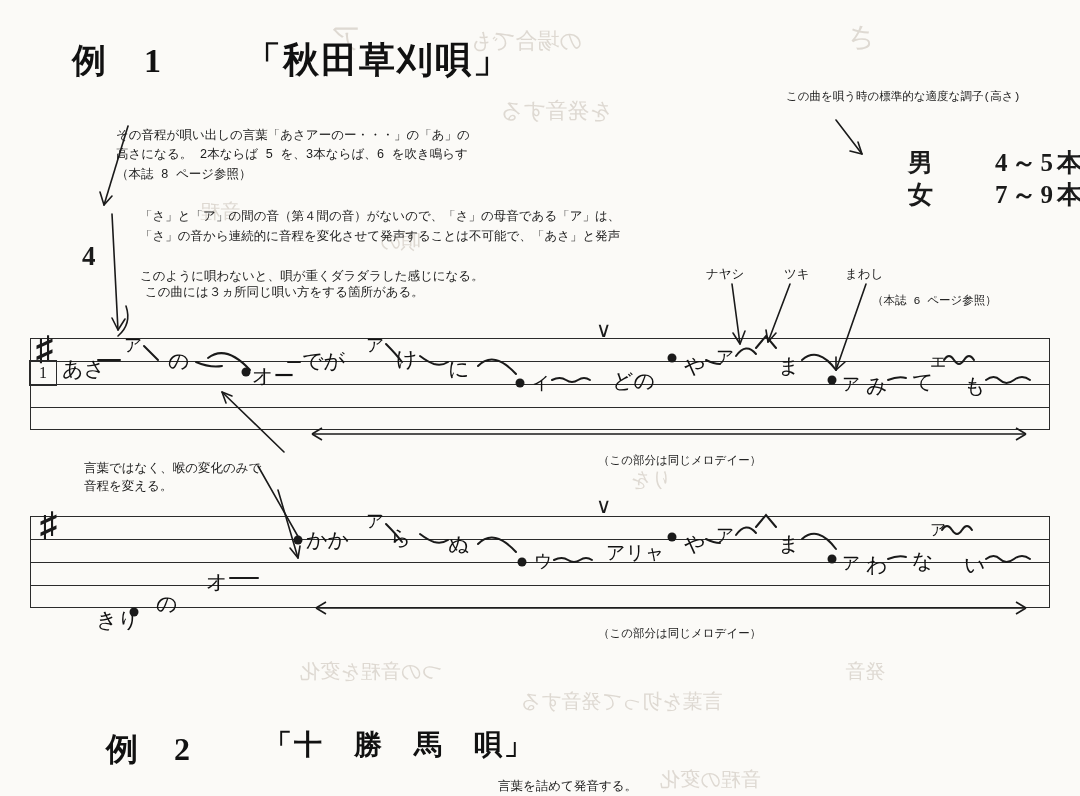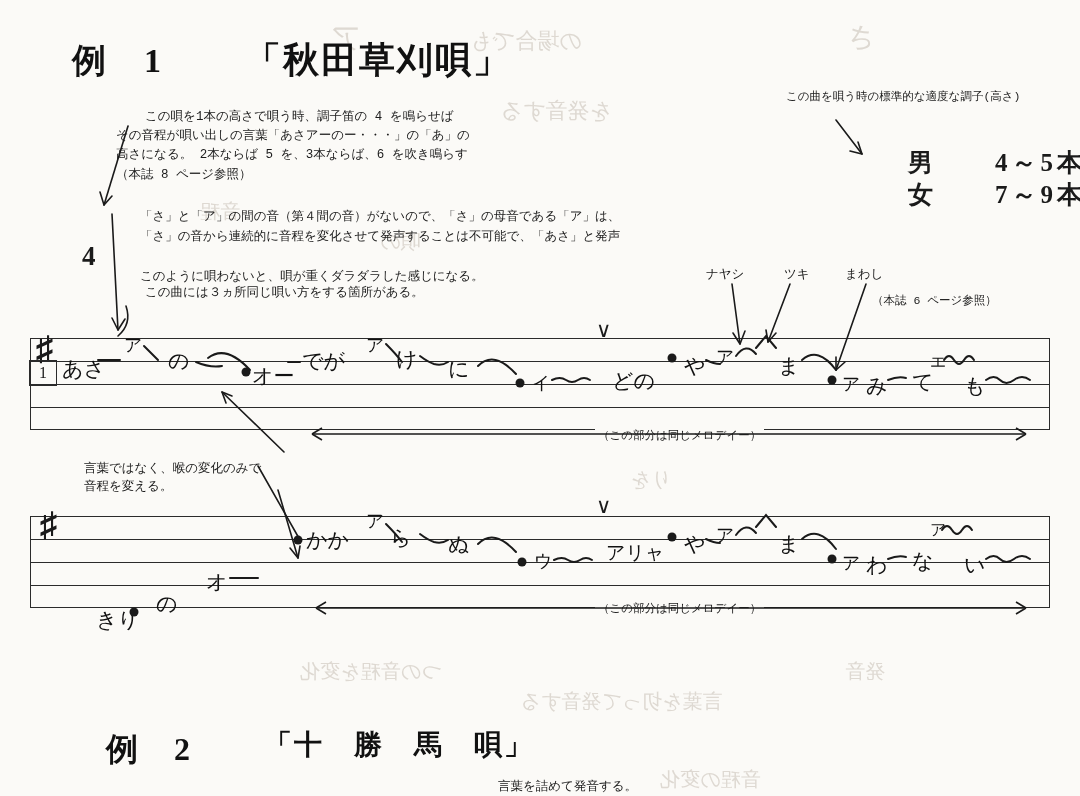--- a/index.html
+++ b/index.html
@@ -102,20 +102,21 @@
     font-size: 12.5px;
     white-space: nowrap;
   }
   .melodylabel {
     position: absolute;
     font-family: "Liberation Sans", sans-serif;
     font-size: 11.5px;
     background: #fbfaf7;
     padding: 0 3px;
     white-space: nowrap;
+    margin-top: 25px;
   }
   svg.overlay {
     position: absolute;
     left: 0;
     top: 0;
     width: 1080px;
     height: 796px;
     pointer-events: none;
   }
   .vmark {
@@ -137,21 +138,20 @@
   <div class="bleed" style="left:380px; top:228px; font-size:20px;">唄の</div>
   <div class="bleed" style="left:630px; top:466px; font-size:20px;">りを</div>
   <div class="bleed" style="left:300px; top:658px; font-size:20px;">つの音程を変化</div>
   <div class="bleed" style="left:520px; top:688px; font-size:20px;">言葉を切って発音する</div>
   <div class="bleed" style="left:845px; top:658px; font-size:20px;">発音</div>
   <div class="bleed" style="left:660px; top:766px; font-size:20px;">音程の変化</div>
 
   <div class="heading" style="left:72px; top:38px; font-size:34px;">例　1</div>
   <div class="heading" style="left:245px; top:36px; font-size:36px;">「秋田草刈唄」</div>
 
-  <div class="note" style="left:145px; top:108px;">この唄を1本の高さで唄う時、調子笛の 4 を鳴らせば</div>
   <div class="note" style="left:116px; top:127px;">その音程が唄い出しの言葉「あさアーのー・・・」の「あ」の</div>
   <div class="note" style="left:116px; top:146px;">高さになる。 2本ならば 5 を、3本ならば、6 を吹き鳴らす</div>
   <div class="note" style="left:116px; top:166px;">（本誌 8 ページ参照）</div>
 
   <div class="bignum" style="left:82px; top:241px;">4</div>
 
   <div class="note" style="left:140px; top:208px;">「さ」と「ア」の間の音（第４間の音）がないので、「さ」の母音である「ア」は、</div>
   <div class="note" style="left:140px; top:228px;">「さ」の音から連続的に音程を変化させて発声することは不可能で、「あさ」と発声</div>
   <div class="note" style="left:140px; top:268px;">このように唄わないと、唄が重くダラダラした感じになる。</div>
   <div class="note" style="left:145px; top:284px;">この曲には３ヵ所同じ唄い方をする箇所がある。</div>

